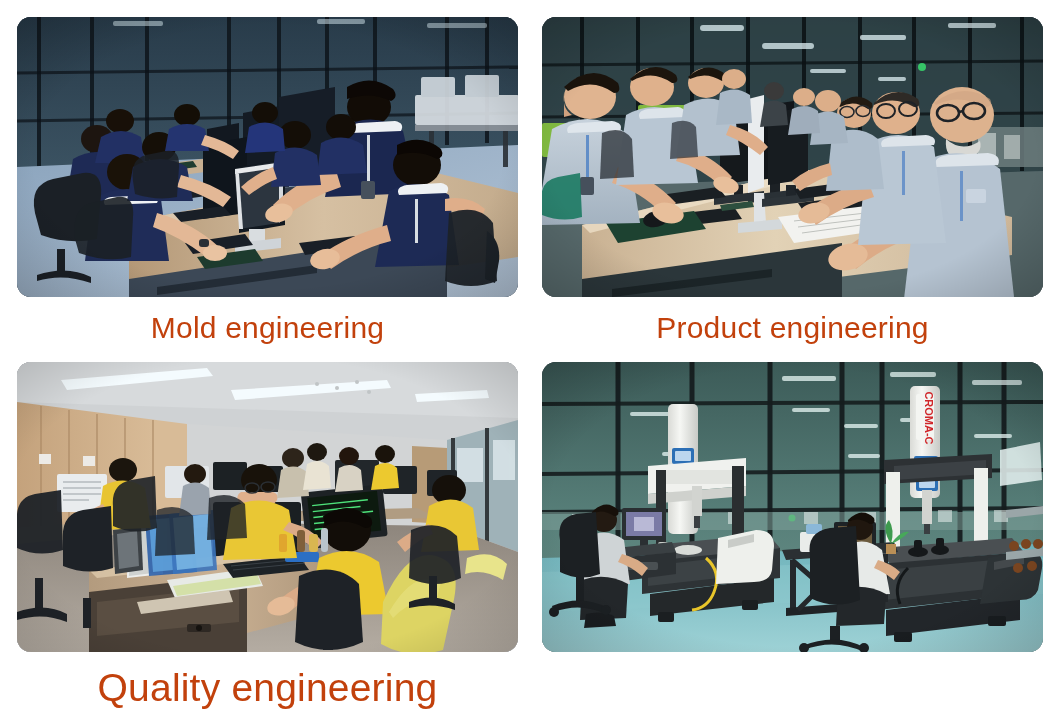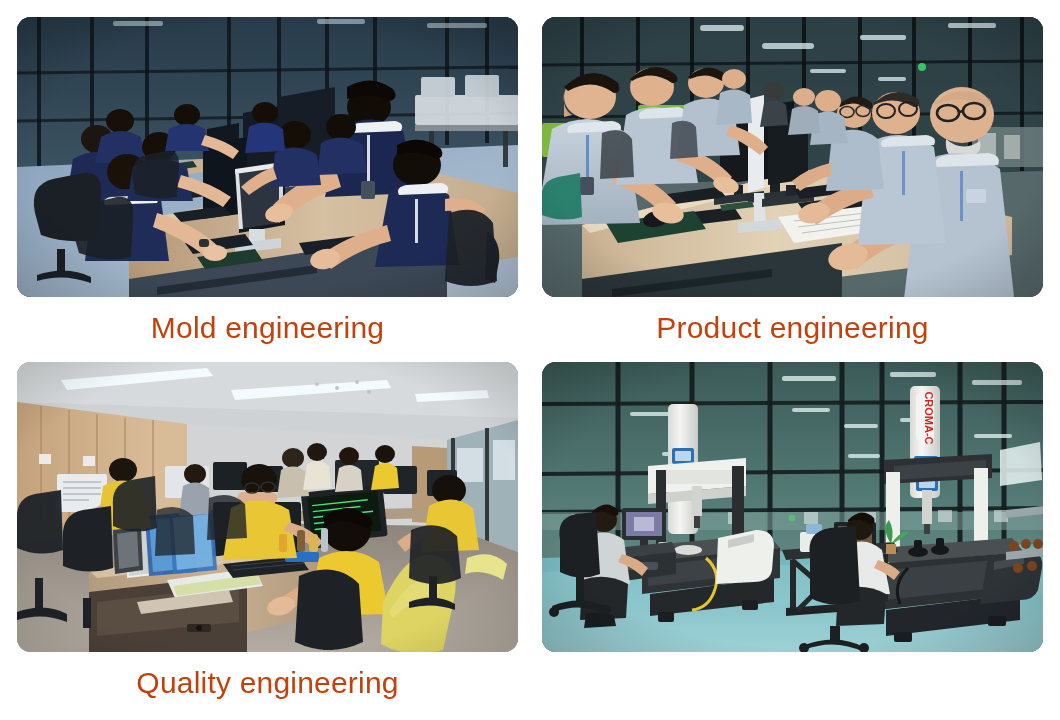--- a/index.html
+++ b/index.html
@@ -41,21 +41,21 @@
   .caption {
     margin-top: 14px;
     font-size: 30px;
     font-weight: 400;
     color: #c2410c;
     letter-spacing: 0.2px;
     line-height: 1.15;
     text-align: center;
     white-space: nowrap;
   }
-  .card.row2 .caption { font-size: 30px; }
+  .card.row2 .caption { font-size: 39px; }
 </style>
 </head>
 <body>
 
 <div class="gallery">
 
   <div class="card row1">
     <div class="photo">
       <svg viewBox="0 0 501 280" preserveAspectRatio="none" role="img" aria-label="office">
         <defs>

